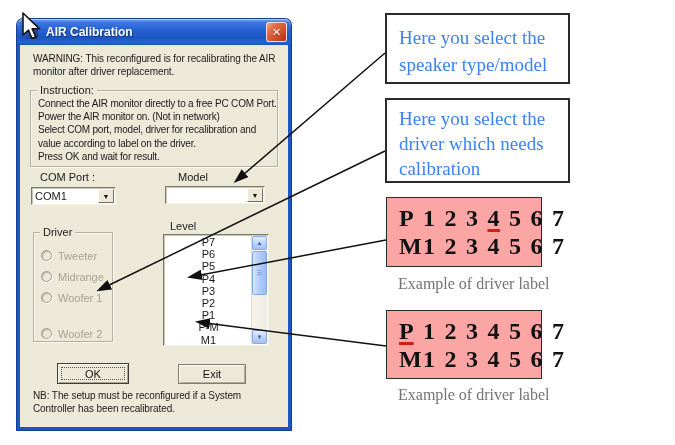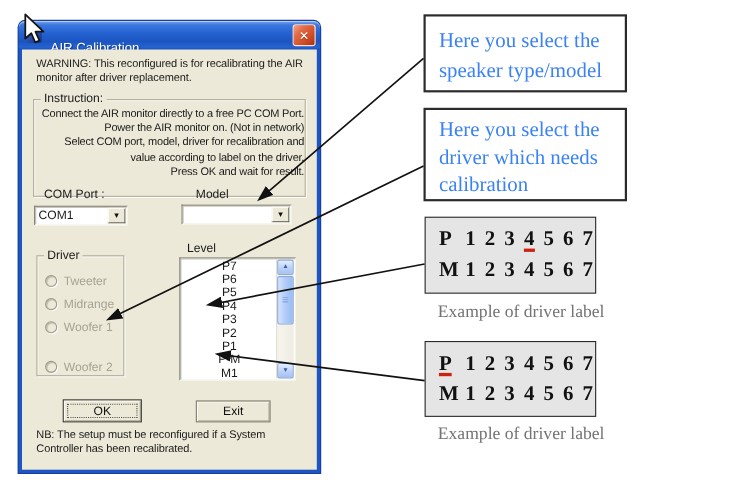--- a/index.html
+++ b/index.html
@@ -12,35 +12,35 @@
 
   
   .dialog { position:absolute; left:17px; top:19px; width:274px; height:411px;
             border-radius:6px 6px 0 0; background:#1D56C4;
             box-shadow:0 0 0 1px #16ay; box-shadow:0 0 0 1px #173F96; z-index:2; }
   .titlebar { position:absolute; left:0; top:0; right:0; height:26px; border-radius:6px 6px 0 0;
               background:linear-gradient(180deg,#7DA9F2 0%,#3C77DD 14%,#2563D2 42%,#1C55C0 72%,#2563D2 92%,#1A50B8 100%);
               box-shadow:inset 0 1px 0 rgba(255,255,255,.45); }
   .app-icon { position:absolute; left:6px; top:5px; width:15px; height:15px; border-radius:2px;
               background:linear-gradient(135deg,#3E6FD8,#14307E); }
-  .win-title { position:absolute; left:29px; top:17px; color:#fff; font-size:12px; font-weight:normal;
+  .win-title { position:absolute; left:29px; top:6px; color:#fff; font-size:12px; font-weight:bold;
                text-shadow:1px 1px 1px rgba(10,30,90,.65); white-space:nowrap; }
   .close-btn { position:absolute; right:4px; top:3px; width:21px; height:20px; border-radius:3px;
                border:1px solid rgba(255,255,255,.8);
                background:linear-gradient(135deg,#F6A287 0%,#E26C47 30%,#CE4B24 70%,#A83010 100%);
                display:flex; align-items:center; justify-content:center;
                color:#fff; font-size:11px; font-weight:bold; text-shadow:0 1px 1px rgba(0,0,0,.35); }
   .body { position:absolute; left:3px; right:3px; top:26px; bottom:3px; background:#ECE9D8; overflow:hidden;
           color:#1a1a1a; }
 
   .warning { position:absolute; left:13px; top:7px; font-size:10px; letter-spacing:-0.1px; line-height:13px; white-space:nowrap; }
 
   .group { position:absolute; border:1px solid #B3B09F; box-shadow:1px 1px 0 rgba(255,255,255,.8), inset 1px 1px 0 rgba(255,255,255,.6); }
   .group-label { position:absolute; top:-7px; left:6px; background:#ECE9D8; padding:0 3px; font-size:11px; white-space:nowrap; }
-  .instruction { left:10px; top:45px; width:248px; height:89px;text-align:right; }
+  .instruction { left:10px; top:45px; width:248px; height:77px; }
   .instr-lines { position:absolute; left:7px; top:6px; font-size:10px; letter-spacing:-0.2px; line-height:13.2px; white-space:nowrap; }
 
   .lbl { position:absolute; font-size:11px; white-space:nowrap; }
   .com-label   { left:20px;  top:126px; }
   .model-label { left:158px; top:126px; }
   .level-label { left:150px; top:175px; }
 
   .combo { position:absolute; height:18px; background:#fff; border:1px solid;
            border-color:#7B7A6D #F4F2E6 #F4F2E6 #7B7A6D; box-shadow:inset 1px 1px 0 #C9C6B8; }
   .com-combo   { left:11px;  top:142px; width:85px; }
@@ -83,22 +83,22 @@
   .nb { position:absolute; left:13px; top:344px; font-size:10px; letter-spacing:-0.1px; line-height:13px; white-space:nowrap; }
 
   
   .cursor { position:absolute; left:21px; top:12px; width:24px; height:30px; z-index:9; }
 
   
   .note-box { position:absolute; background:#fff; border:2px solid #2B2B2B;
               font-family:"Liberation Serif","DejaVu Serif",serif; font-size:19px; color:#3b82f6; z-index:4; }
   .note-model  { left:385px; top:13px; width:185px; height:71px; padding:9px 0 0 12px; line-height:27px; }
   .note-driver { left:385px; top:98px; width:185px; height:85px; padding:6px 0 0 12px; line-height:25px; }
-  .label-box { position:absolute; background:#e5e5e5; border:1.5px solid #2B2B2B;
-               font-family:"Liberation Serif","DejaVu Serif",serif; font-weight:bold; font-size:19px; color:#111;
+  .label-box { position:absolute; background:#fca5a5; border:1.5px solid #2B2B2B;
+               font-family:"Liberation Serif","DejaVu Serif",serif; font-weight:bold; font-size:24px; color:#111;
                padding:6px 0 0 12px; z-index:4; }
   .example1 { left:386px; top:197px; width:156px; height:70px; }
   .example2 { left:386px; top:310px; width:156px; height:69px; }
   .lrow { line-height:28px; white-space:nowrap; }
   .pref { display:inline-block; width:24px; }
   .digits { word-spacing:2.5px; letter-spacing:0.5px; }
   .marked { text-decoration:underline; text-decoration-color:#CC2211; text-decoration-thickness:2.5px; text-underline-offset:3px; }
   .caption { position:absolute; font-family:"Liberation Serif","DejaVu Serif",serif; font-size:16px; color:#737373; white-space:nowrap; z-index:4; }
   .cap1 { left:398px; top:275px; }
   .cap2 { left:398px; top:386px; }

